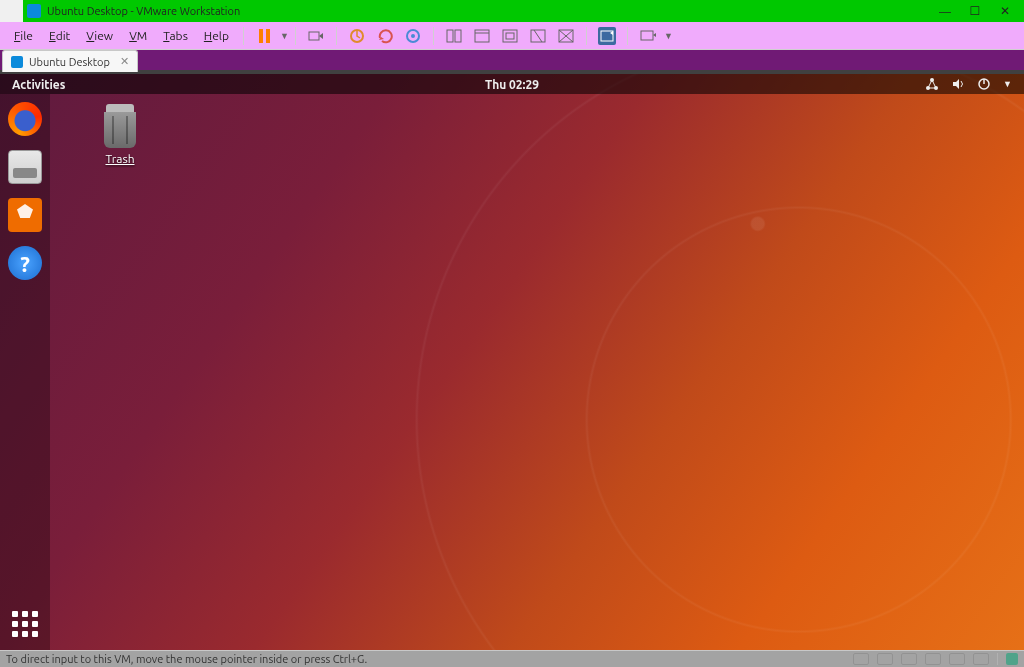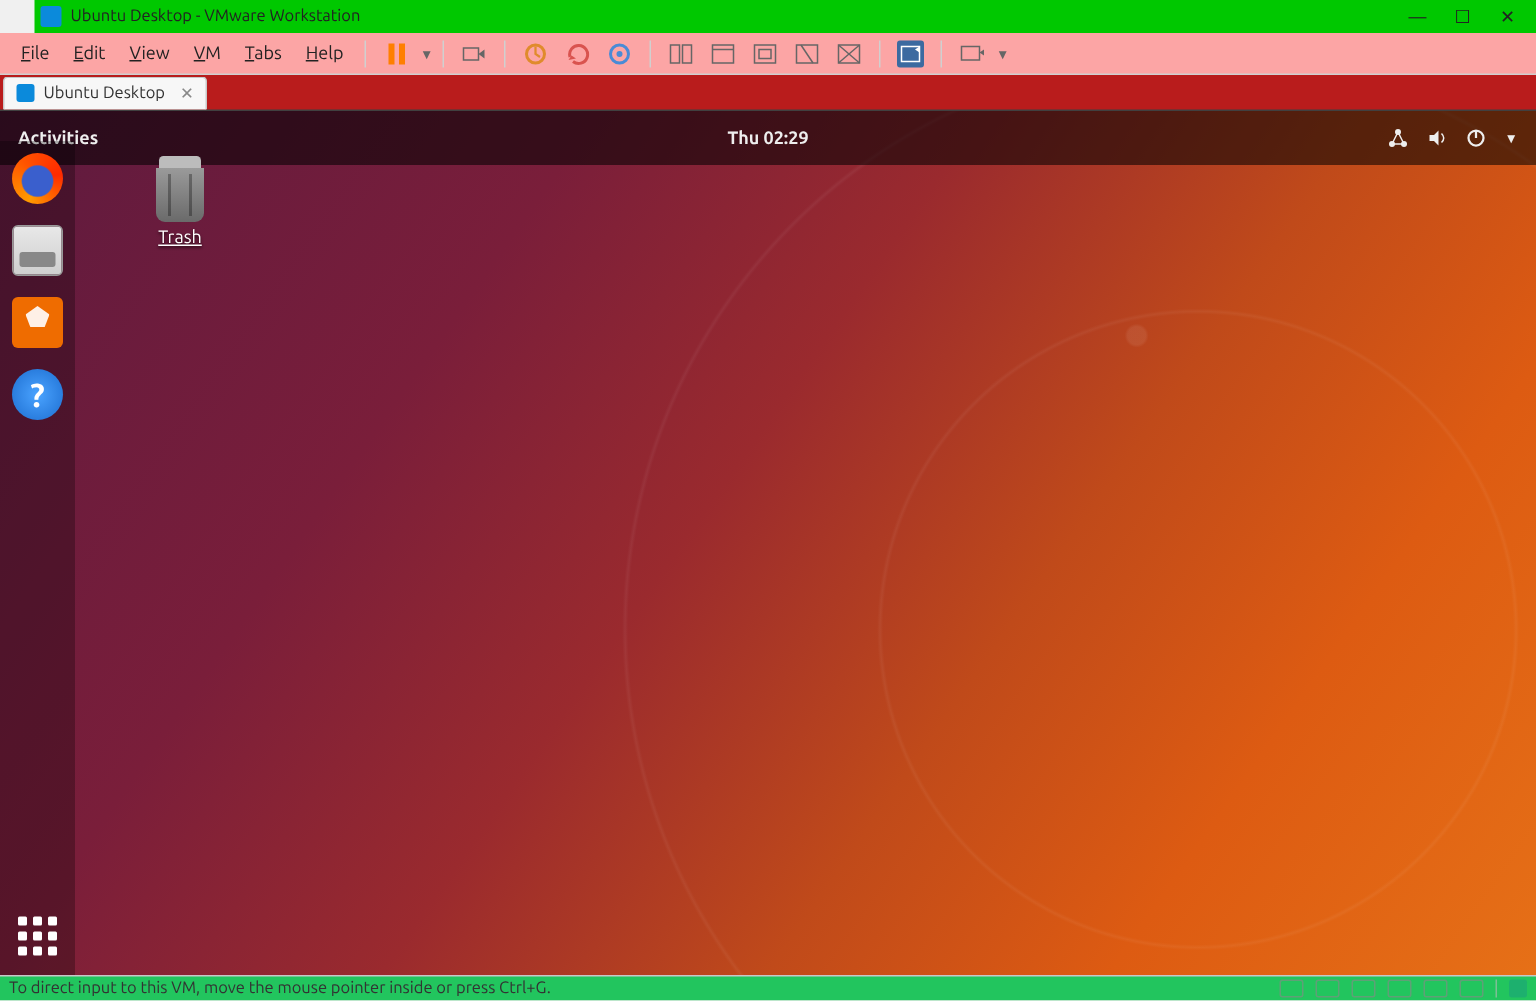--- a/index.html
+++ b/index.html
@@ -8,56 +8,56 @@
   
   .host-titlebar {
     height:22px; background:#00c800; display:flex; align-items:center;
     font-size:11px; color:#222; padding:0 4px; user-select:none;margin-left:23px;
   }
   .host-titlebar .vm-logo { width:14px; height:14px; background:#0b8adb; border-radius:2px; margin-right:6px; }
   .host-titlebar .spacer { flex:1; }
   .host-titlebar .winbtn { width:30px; text-align:center; font-size:12px; color:#222; }
 
   .menubar {
-    height:28px; background:#fca5a5; border-bottom:1px solid #d0d0d0;
+    height:28px; background:#f0abfc; border-bottom:1px solid #d0d0d0;
     display:flex; align-items:center; padding:0 6px; font-size:12px; color:#222;
     gap:0;
   }
   .menubar .menu-item { padding:4px 8px; cursor:default; }
   .menubar .menu-item u { text-decoration:underline; }
   .menubar .sep { width:1px; height:18px; background:#d0d0d0; margin:0 6px; }
   .menubar .tool-icon { width:18px; height:18px; display:flex; align-items:center; justify-content:center; margin:0 5px; }
   .menubar .caret { font-size:9px; color:#666; margin-left:2px; }
 
   .pause-icon { display:flex; gap:3px; align-items:center; }
   .pause-icon span { width:4px; height:14px; background:#ff7f00; }
 
   .tabbar {
-    height:24px; background:#b91c1c; border-bottom:1px solid #404040;
-    display:flex; align-items:center; padding-left:2px;
+    height:24px; background:#701a75; border-bottom:4px solid #404040;
+    display:flex; align-items:flex-start; padding-left:2px;
   }
   .tab {
     height:22px; background:#f7f7f7; border:1px solid #c8c8c8; border-bottom:none;
     border-radius:3px 3px 0 0; display:flex; align-items:center; gap:6px;
     padding:0 8px; font-size:11px; color:#333;
   }
   .tab .tab-ico { width:12px; height:12px; background:#0b8adb; border-radius:2px; }
   .tab .tab-close { color:#888; font-size:11px; margin-left:4px; }
 
   
   .guest {
     position:relative; width:100%; height:576px; overflow:hidden;
     background:
       radial-gradient(circle at 78% 60%, rgba(0,0,0,0) 210px, rgba(255,255,255,0.05) 212px, rgba(0,0,0,0) 214px),
       radial-gradient(circle at 78% 60%, rgba(0,0,0,0) 380px, rgba(255,255,255,0.05) 382px, rgba(0,0,0,0) 384px),
       radial-gradient(circle at 74% 26%, rgba(255,255,255,0.08) 6px, rgba(0,0,0,0) 8px),
       linear-gradient(125deg, #5e1a3f 0%, #7a1e3a 28%, #9a2a2e 46%, #c04a1a 64%, #dd5b12 80%, #e67017 100%);
   }
   .gnome-top {
-    position:absolute; top:0; left:0; right:0; height:36px;
+    position:absolute; top:0; left:0; right:0; height:20px;
     background:rgba(0,0,0,0.55); color:#eee; display:flex; align-items:center;
     font-size:12px; font-weight:600; padding:0 12px;
   }
   .gnome-top .center { position:absolute; left:50%; transform:translateX(-50%); }
   .gnome-top .right { margin-left:auto; display:flex; align-items:center; gap:12px; }
   .gnome-top svg { fill:#eee; }
 
   .dock {
     position:absolute; left:0; top:20px; bottom:0; width:50px;
     background:rgba(0,0,0,0.28); display:flex; flex-direction:column; align-items:center;
@@ -85,21 +85,21 @@
   .trash-can { width:40px; height:44px; margin:0 auto 4px; position:relative; }
   .trash-can .lid { position:absolute; top:0; left:6px; right:6px; height:8px; background:#bcbcbc;
     border-radius:3px 3px 0 0; }
   .trash-can .body { position:absolute; top:8px; left:4px; right:4px; bottom:0;
     background:linear-gradient(#9a9a9a,#6a6a6a); border-radius:0 0 6px 6px; }
   .trash-can .body::before,.trash-can .body::after { content:""; position:absolute; top:4px; bottom:4px; width:2px; background:rgba(0,0,0,.3); }
   .trash-can .body::before{ left:8px;} .trash-can .body::after{ right:8px;}
 
   
   .statusbar {
-    height:17px; background:#22c55e; border-top:1px solid #c8c8c8;
+    height:17px; background:#a3a3a3; border-top:1px solid #c8c8c8;
     display:flex; align-items:center; font-size:11px; color:#333; padding:0 6px;
   }
   .statusbar .tray { margin-left:auto; display:flex; align-items:center; gap:8px; opacity:.6; }
   .statusbar .tray .chip { width:16px; height:12px; border:1px solid #888; border-radius:2px; }
   .statusbar .tray .sq { width:12px; height:12px; background:#1aa37a; border-radius:2px; }
 </style>
 </head>
 <body>
 
 <div class="host-titlebar">

